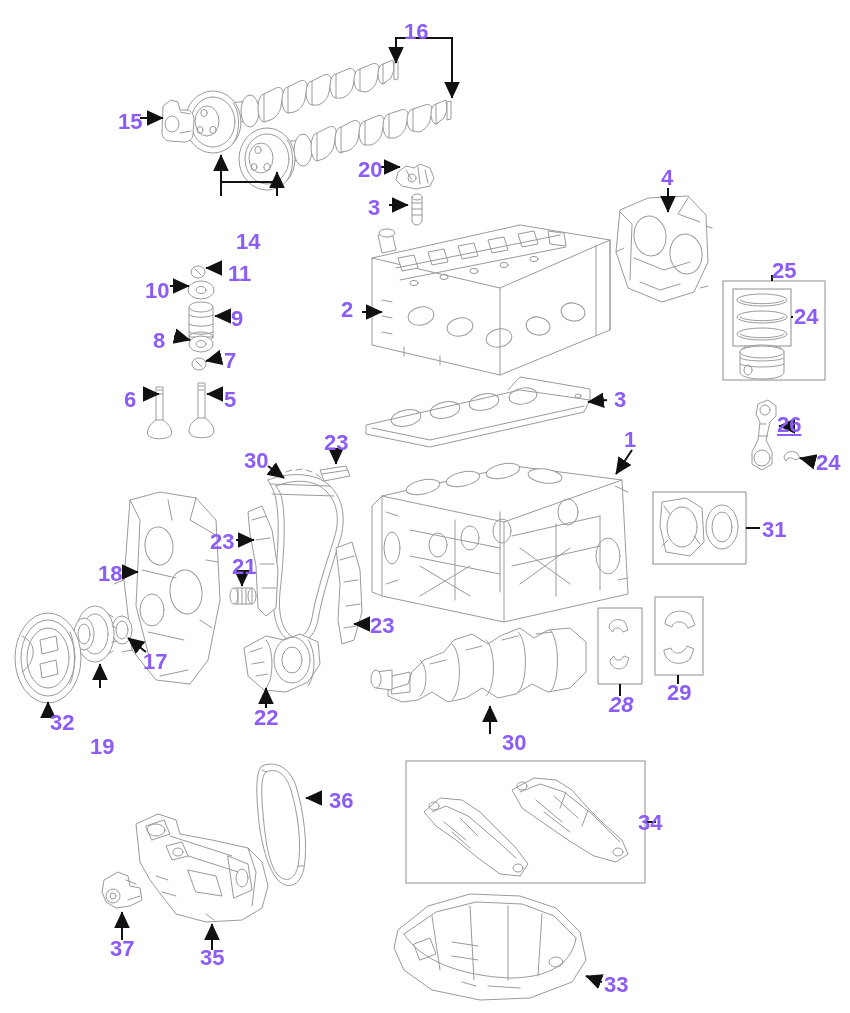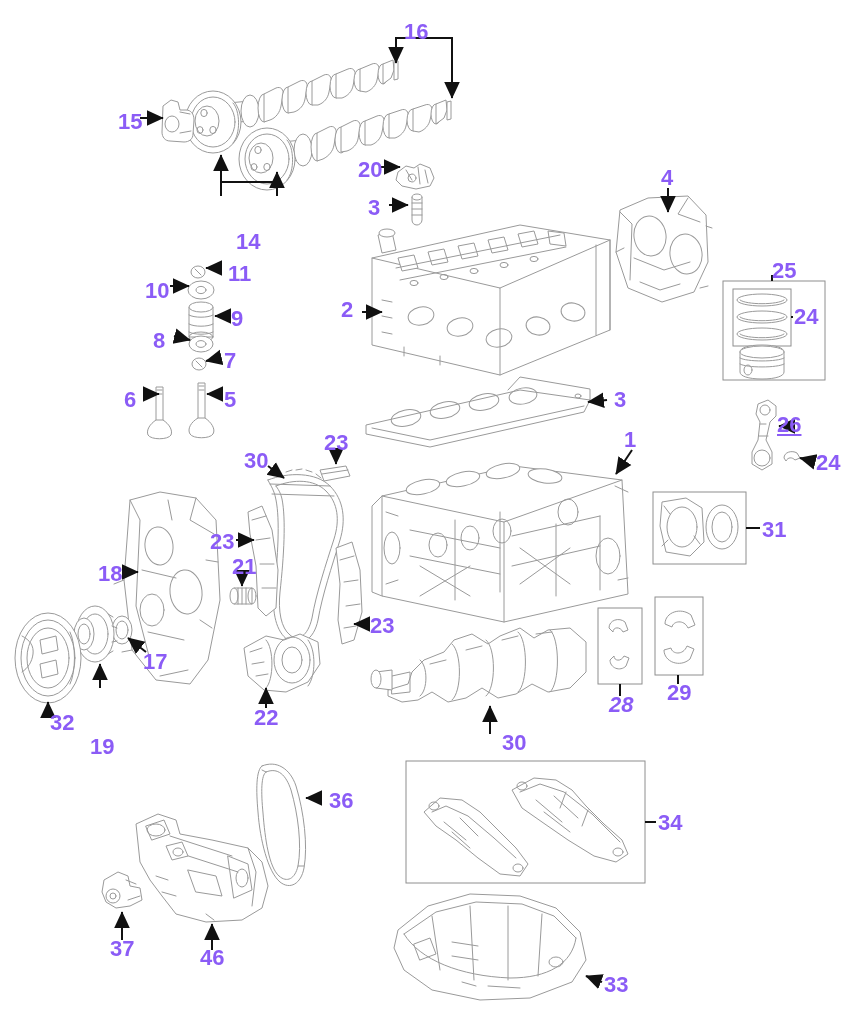--- a/index.html
+++ b/index.html
@@ -543,18 +543,18 @@
 <div class="callout" style="left:794px;top:306px;">24</div>
 <div class="callout" style="left:762px;top:260px;margin-left:10px;">25</div>
 <div class="callout" style="left:777px;top:414px;text-decoration:underline;">26</div>
 <div class="callout" style="left:816px;top:452px;">24</div>
 <div class="callout" style="left:609px;top:694px;font-style:italic;">28</div>
 <div class="callout" style="left:667px;top:682px;">29</div>
 <div class="callout" style="left:478px;top:732px;margin-left:24px;">30</div>
 <div class="callout" style="left:762px;top:519px;">31</div>
 <div class="callout" style="left:50px;top:712px;">32</div>
 <div class="callout" style="left:604px;top:974px;">33</div>
-<div class="callout" style="left:658px;top:812px;">34</div>
-<div class="callout" style="left:200px;top:947px;">46</div>
+<div class="callout" style="left:638px;top:812px;">34</div>
+<div class="callout" style="left:200px;top:947px;">35</div>
 <div class="callout" style="left:329px;top:790px;">36</div>
 <div class="callout" style="left:110px;top:938px;">37</div>
 
 </div>
 
 </body></html>

